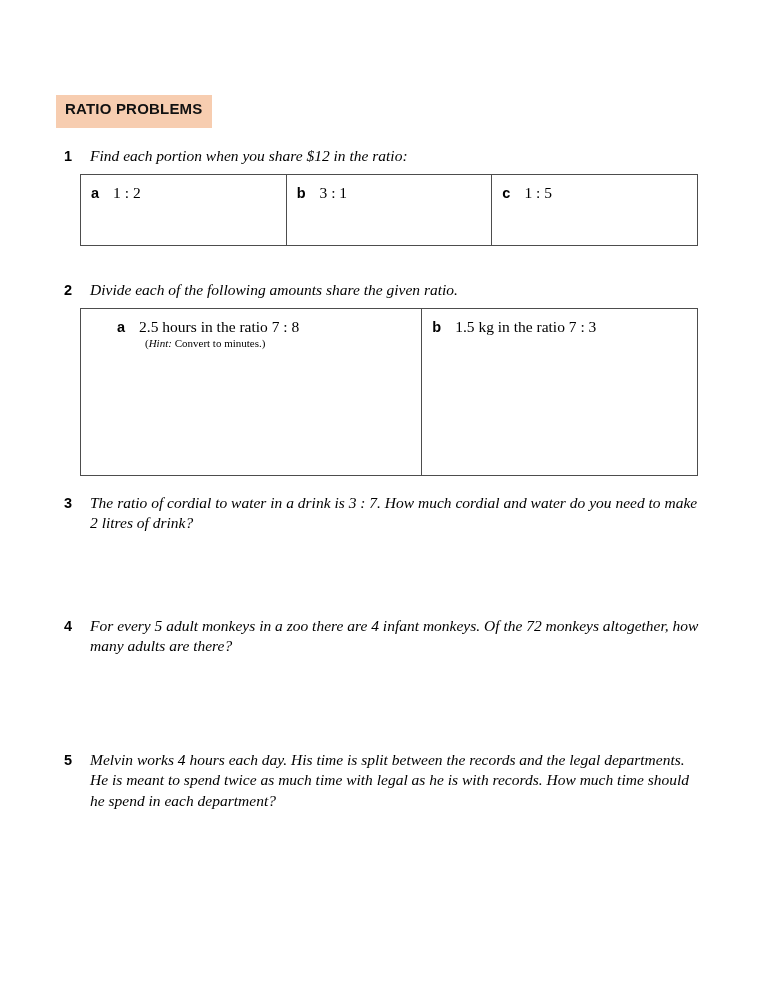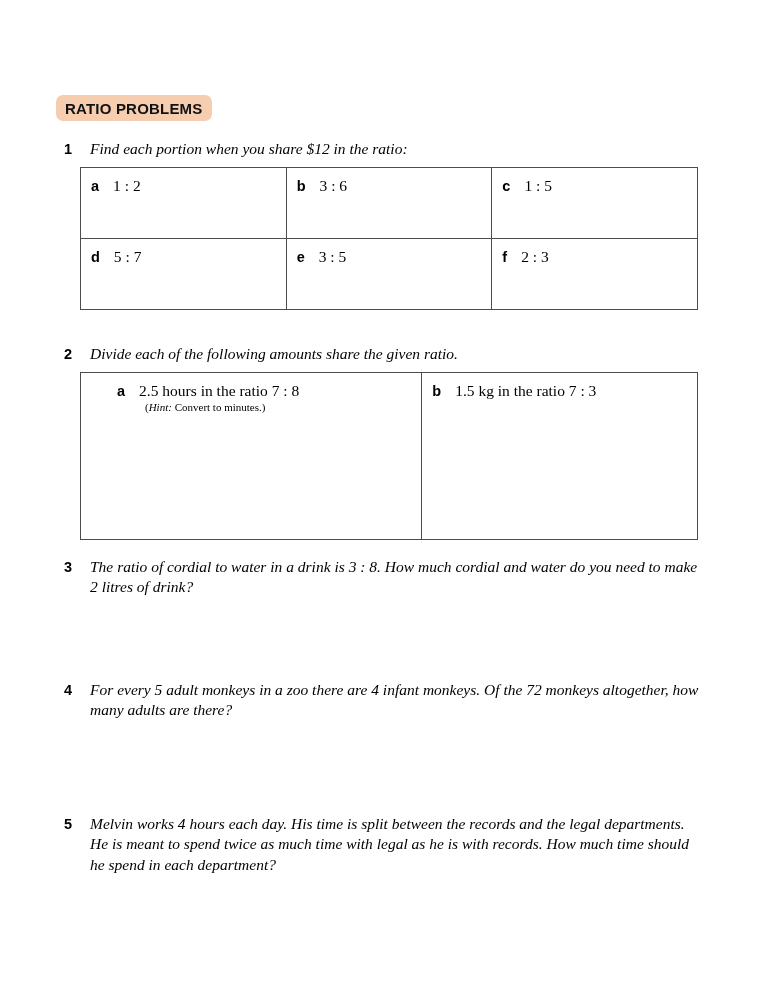--- a/index.html
+++ b/index.html
@@ -3,23 +3,23 @@
 <meta charset="utf-8">
 <style>
   html,body { margin:0; padding:0; background:#ffffff; }
   .page {
     width:768px; height:994px; background:#ffffff; position:relative;
     font-family:"Liberation Serif", serif; color:#000; box-sizing:border-box;
     overflow:hidden;
   }
   .title {
     display:inline-block; margin:95px 0 0 56px;
-    background:#f7cdb0; padding:5px 9px 4px 9px;
+    background:#f7cdb0; padding:5px 9px 11px 9px;
     font-family:"Liberation Sans", sans-serif; font-weight:bold; font-size:15px;
-    letter-spacing:0.2px; color:#111;border-radius:7px;
+    letter-spacing:0.2px; color:#111;
   }
   .problem { display:flex; margin:0 56px 0 64px; font-size:15.5px; line-height:1.32; }
   .pnum {
     flex:0 0 26px; font-family:"Liberation Sans", sans-serif; font-weight:bold;
     font-size:14.5px; padding-top:1px;
   }
   .ptext { flex:1; max-width:612px;font-style:italic; }
   .p1 { margin-top:18px; }
   .p2 { margin-top:34px; }
   .p3 { margin-top:17px; }
@@ -58,35 +58,24 @@
     <div class="ptext">Find each portion when you share $12 in the ratio:</div>
   </div>
 
   <table class="grid grid1">
     <tbody>
         <tr>
       <td>
         <span class="clabel">a</span><span class="cvalue">1 : 2</span>
       </td>
       <td>
-        <span class="clabel">b</span><span class="cvalue">3 : 6</span>
+        <span class="clabel">b</span><span class="cvalue">3 : 1</span>
       </td>
       <td>
         <span class="clabel">c</span><span class="cvalue">1 : 5</span>
-      </td>
-    </tr>
-    <tr>
-      <td>
-        <span class="clabel">d</span><span class="cvalue">5 : 7</span>
-      </td>
-      <td>
-        <span class="clabel">e</span><span class="cvalue">3 : 5</span>
-      </td>
-      <td>
-        <span class="clabel">f</span><span class="cvalue">2 : 3</span>
       </td>
     </tr>
   </tbody>
     </table>
 
   
   <div class="problem p2">
     <span class="pnum">2</span>
     <div class="ptext">Divide each of the following amounts share the given ratio.</div>
   </div>
@@ -105,21 +94,21 @@
           <span class="clabel">b</span><span class="cvalue">1.5 kg in the ratio 7 : 3</span>
         </div>
       </td>
     </tr>
   </tbody>
     </table>
 
   
   <div class="problem p3">
     <span class="pnum">3</span>
-    <div class="ptext">The ratio of cordial to water in a drink is 3 : 8. How much cordial and water do you need to make 2 litres of drink?</div>
+    <div class="ptext">The ratio of cordial to water in a drink is 3 : 7. How much cordial and water do you need to make 2 litres of drink?</div>
   </div>
 
   
   <div class="problem p4">
     <span class="pnum">4</span>
     <div class="ptext">For every 5 adult monkeys in a zoo there are 4 infant monkeys. Of the 72 monkeys altogether, how many adults are there?</div>
   </div>
 
   
   <div class="problem p5">

